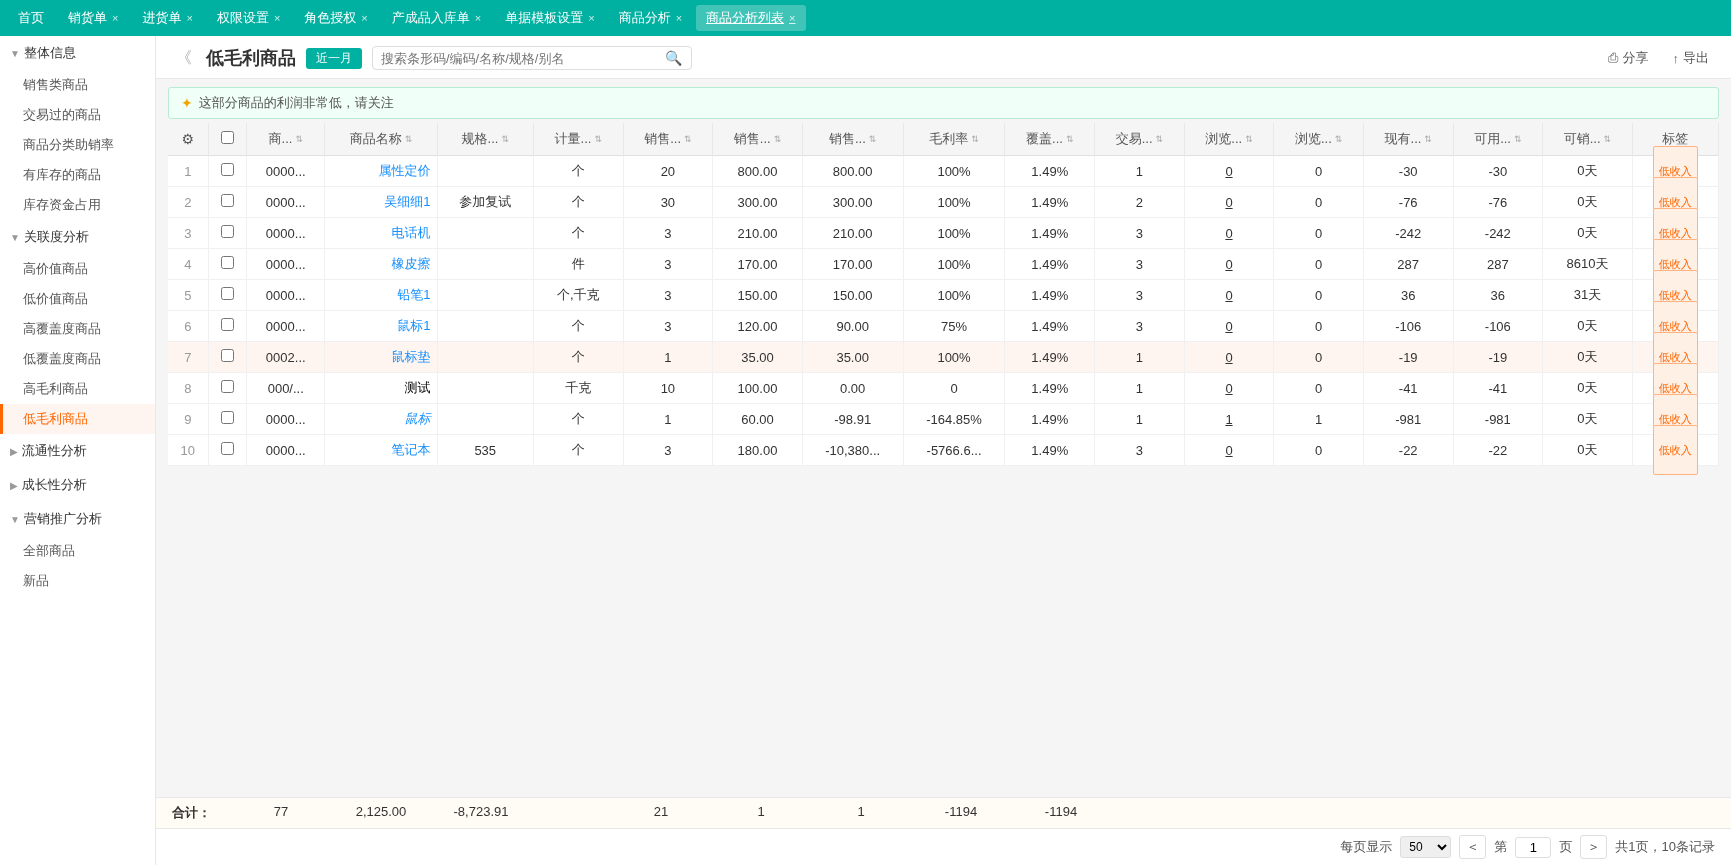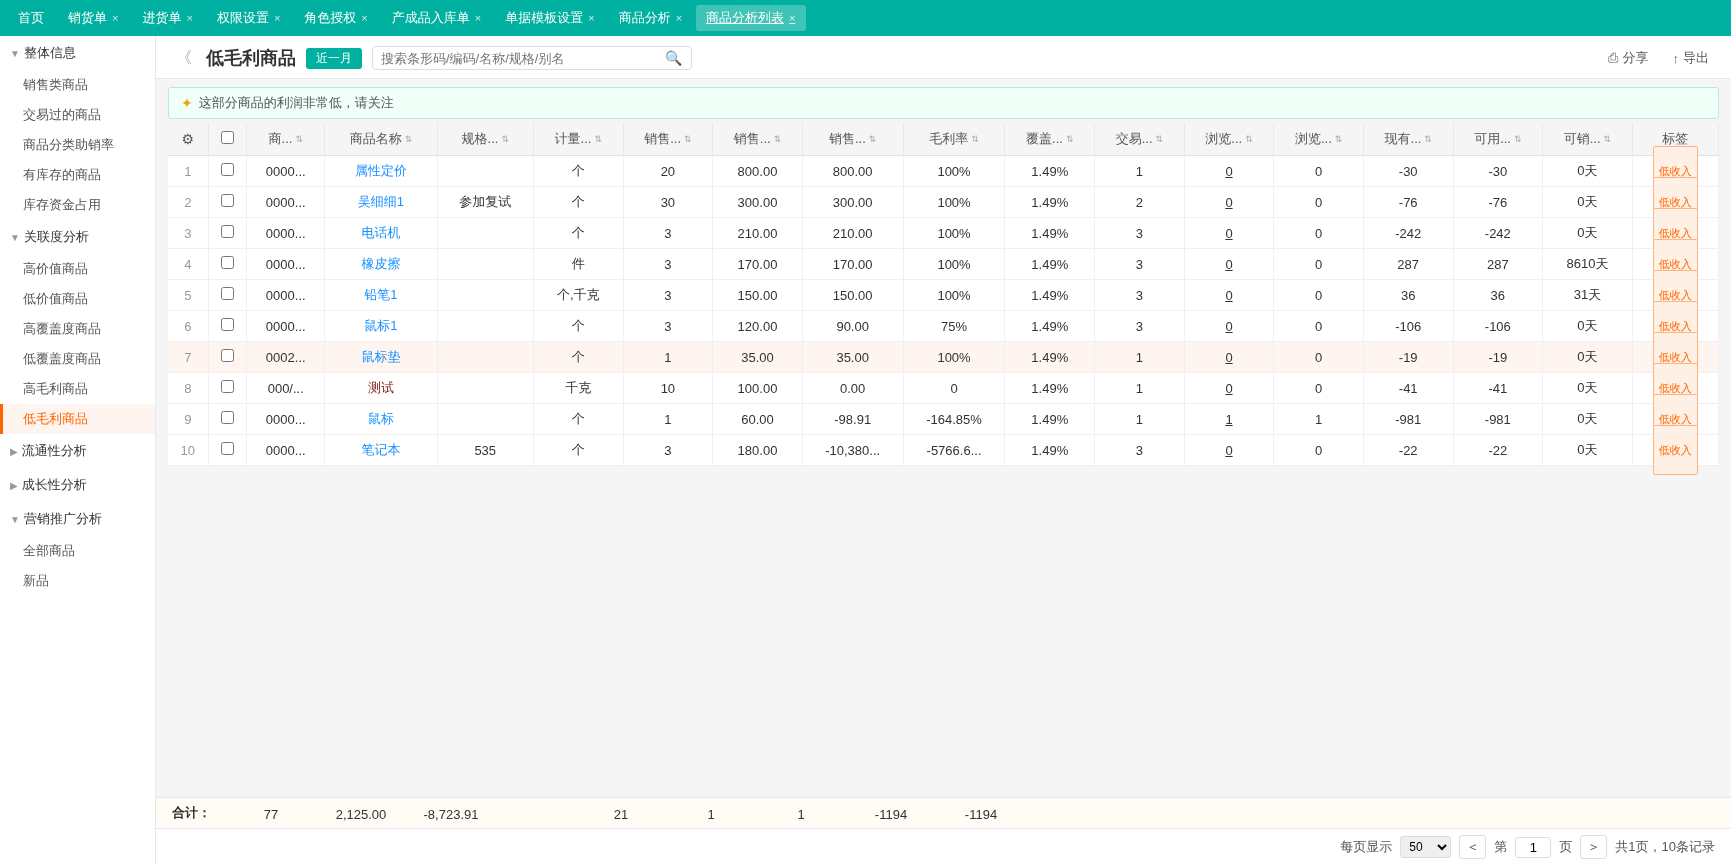--- a/index.html
+++ b/index.html
@@ -186,44 +186,44 @@
       border-bottom: 1px solid #f0f0f0;
     }
     .data-table tbody tr.highlighted { background: #fff5f0; }
     .data-table tbody td {
       padding: 6px 6px;
       text-align: center;
       color: #333;
       border-right: 1px solid #f0f0f0;
       white-space: nowrap;
     }
-    .data-table tbody td.text-left { text-align: center; }
+    .data-table tbody td.text-left { text-align: right; }
     .td-red { color: #f44; }
     .td-orange { color: #ff6600; }
     .tag-badge {
       background: #fff0e6;
       color: #ff6600;
       border: 1px solid #ffb380;
       border-radius: 2px;
       padding: 18px 5px;
       font-size: 11px;
     }
     .underline-0 { text-decoration: underline; cursor: pointer; }
     .sort-arrows { font-size: 9px; color: #aaa; display: inline-block; line-height: 1; }
 
     
     .table-footer {
       background: #fffbf5;
       border-top: 1px solid #e8e8e8;
       padding: 6px 16px;
       display: flex;
-      align-items: flex-end;
+      align-items: flex-start;
       font-size: 13px;
       color: #555;
-      gap: 30px;
+      gap: 40px;
     }
     .footer-label { font-weight: bold; color: #333; }
     .footer-val { color: #333; min-width: 60px; text-align: center; }
 
     
     .pagination-bar {
       background: #fff;
       border-top: 1px solid #e8e8e8;
       padding: 6px 16px;
       display: flex;
@@ -645,41 +645,41 @@
       <td>0</td>
       <td class="td-red">-19</td>
       <td class="td-red">-19</td>
       <td class="td-orange">0天</td>
       <td><span class="tag-badge">低收入</span></td>
     </tr>
             <tr>
       <td style="color:#999;">8</td>
       <td><input type="checkbox" style=""></td>
       <td>000/...</td>
-      <td class="text-left" style="color:#7f1d1d;cursor:pointer;font-family:Liberation Serif, serif;">测试</td>
+      <td class="text-left" style="color:#000000;cursor:pointer;font-family:Liberation Serif, serif;">测试</td>
       <td></td>
       <td>千克</td>
       <td>10</td>
       <td>100.00</td>
       <td class="">0.00</td>
       <td class="td-red">0</td>
       <td>1.49%</td>
       <td>1</td>
       <td class="underline-0">0</td>
       <td>0</td>
       <td class="td-red">-41</td>
       <td class="td-red">-41</td>
       <td class="td-orange">0天</td>
       <td><span class="tag-badge">低收入</span></td>
     </tr>
             <tr>
       <td style="color:#999;">9</td>
       <td><input type="checkbox" style=""></td>
       <td>0000...</td>
-      <td class="text-left" style="color:#1890ff;cursor:pointer;">鼠标</td>
+      <td class="text-left" style="color:#1890ff;cursor:pointer;font-style:italic;">鼠标</td>
       <td></td>
       <td>个</td>
       <td>1</td>
       <td>60.00</td>
       <td class="td-red">-98.91</td>
       <td class="td-red">-164.85%</td>
       <td>1.49%</td>
       <td>1</td>
       <td class="underline-0">1</td>
       <td>1</td>

